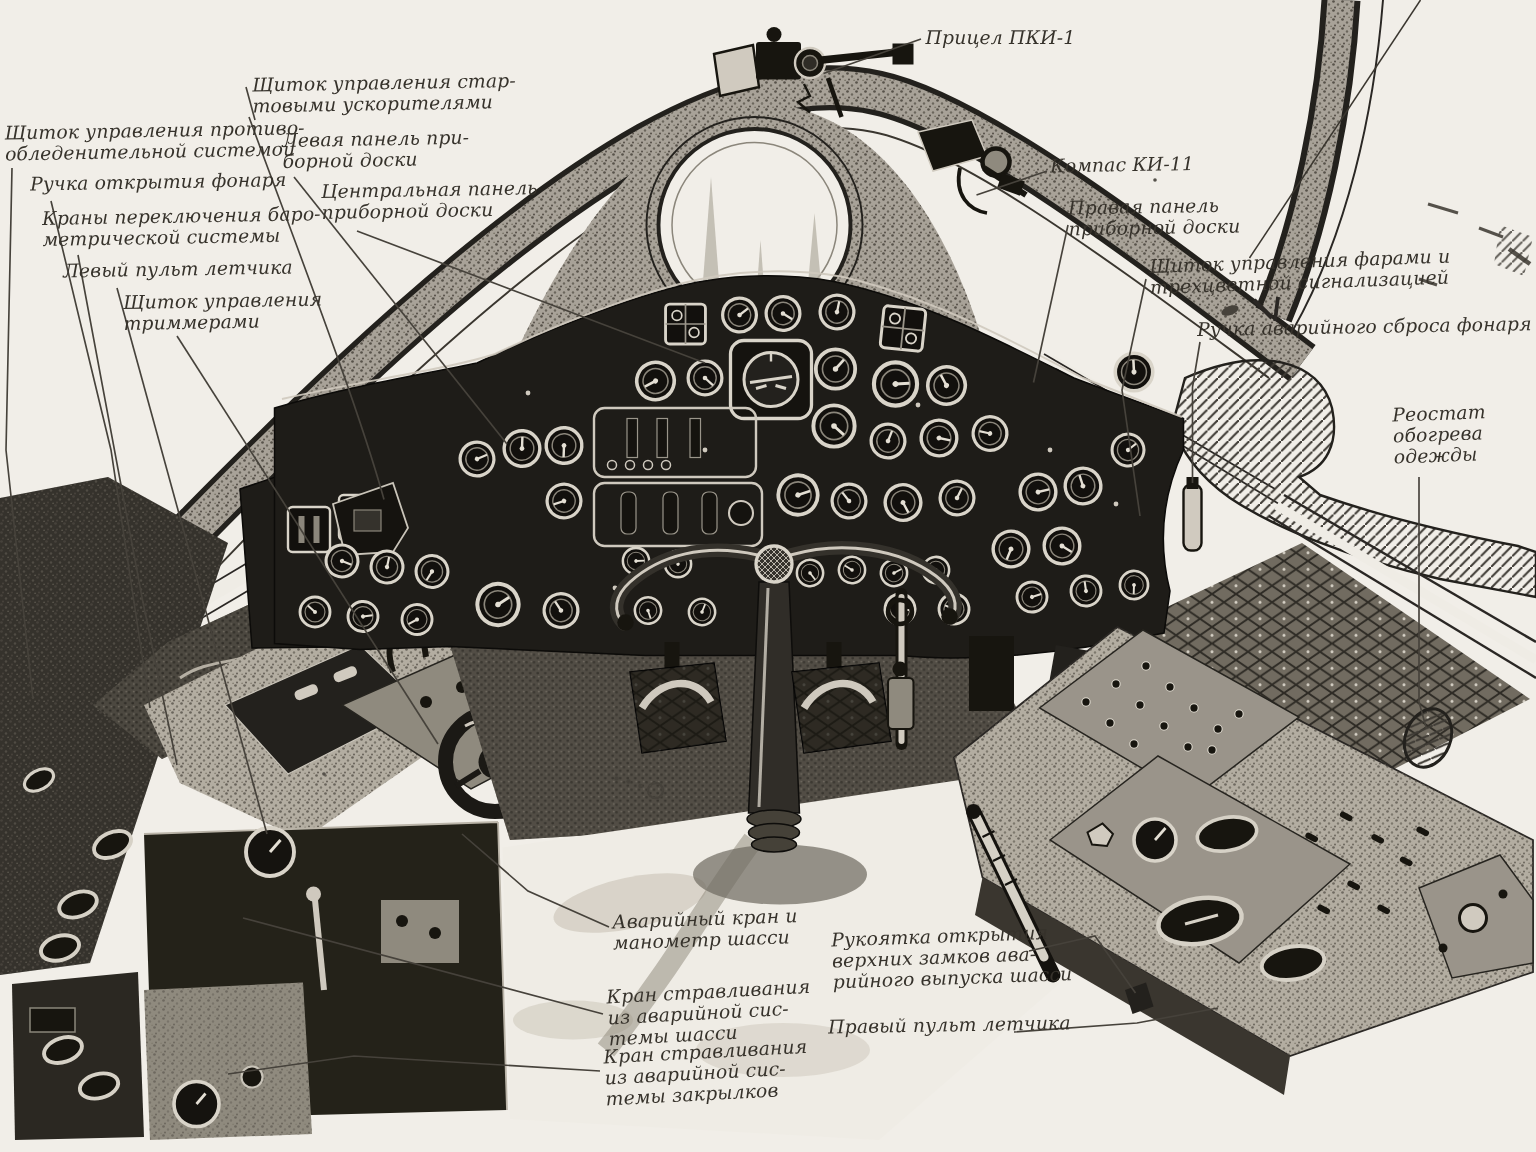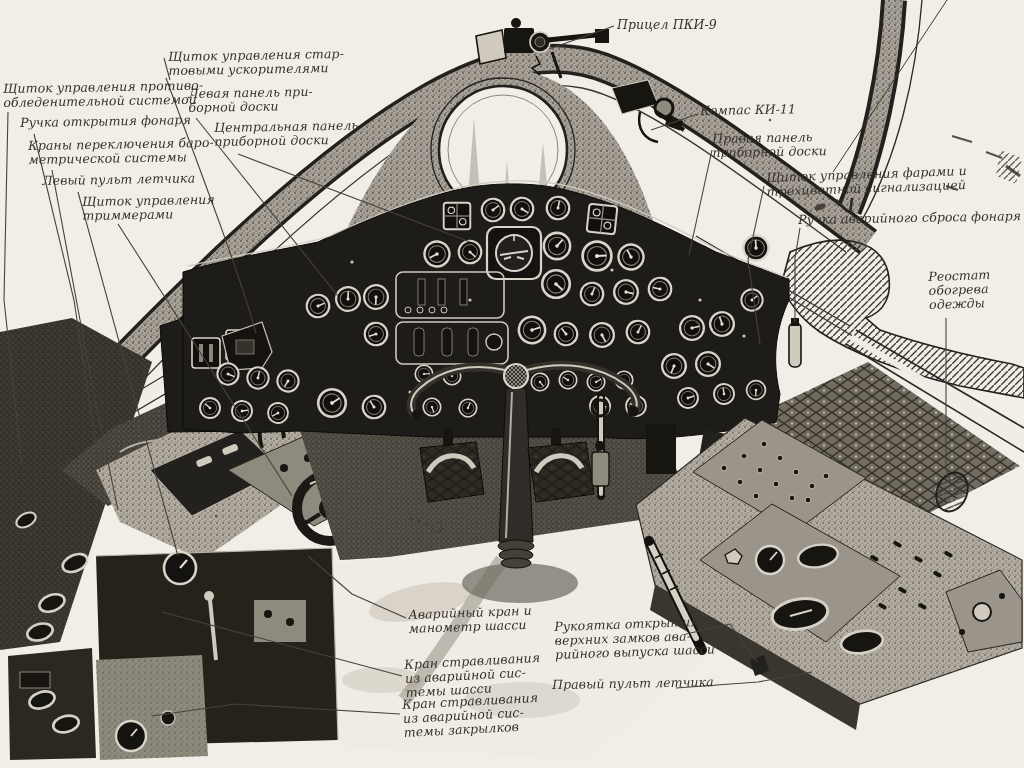--- a/index.html
+++ b/index.html
@@ -472,21 +472,21 @@
   <path d="M800 228 L795 258 L795 322"></path>
   <path d="M946 318 L946 468 L951 486"></path>
   <path d="M406 618 L352 594 L308 556"></path>
   <path d="M402 676 L162 612"></path>
   <path d="M400 714 L236 704 L152 716"></path>
   <path d="M686 634 L730 624 L757 662"></path>
   <path d="M676 688 L758 682 L812 672"></path>
 </g>
 </svg>
 
-<div class="lbl" style="left:617px;top:18px">Прицел ПКИ-9</div>
+<div class="lbl" style="left:617px;top:18px">Прицел ПКИ-1</div>
 <div class="lbl t-1" style="left:168px;top:50px">Щиток управления стар-
 товыми ускорителями</div>
 <div class="lbl t-1" style="left:3px;top:82px">Щиток управления противо-
 обледенительной системой</div>
 <div class="lbl t-1" style="left:188px;top:87px">Левая панель при-
 борной доски</div>
 <div class="lbl t-1" style="left:20px;top:116px">Ручка открытия фонаря</div>
 <div class="lbl t-1" style="left:214px;top:121px">Центральная панель
 приборной доски</div>
 <div class="lbl t-1" style="left:28px;top:139px">Краны переключения баро-

